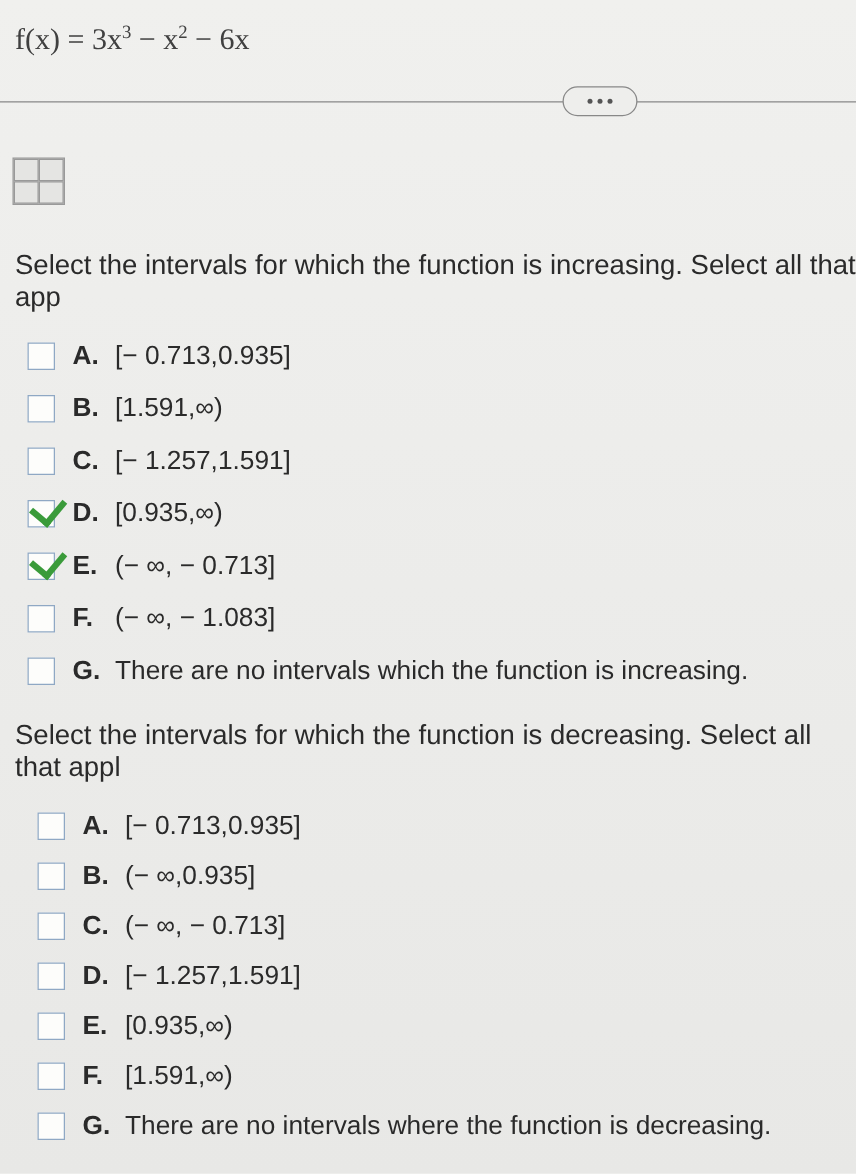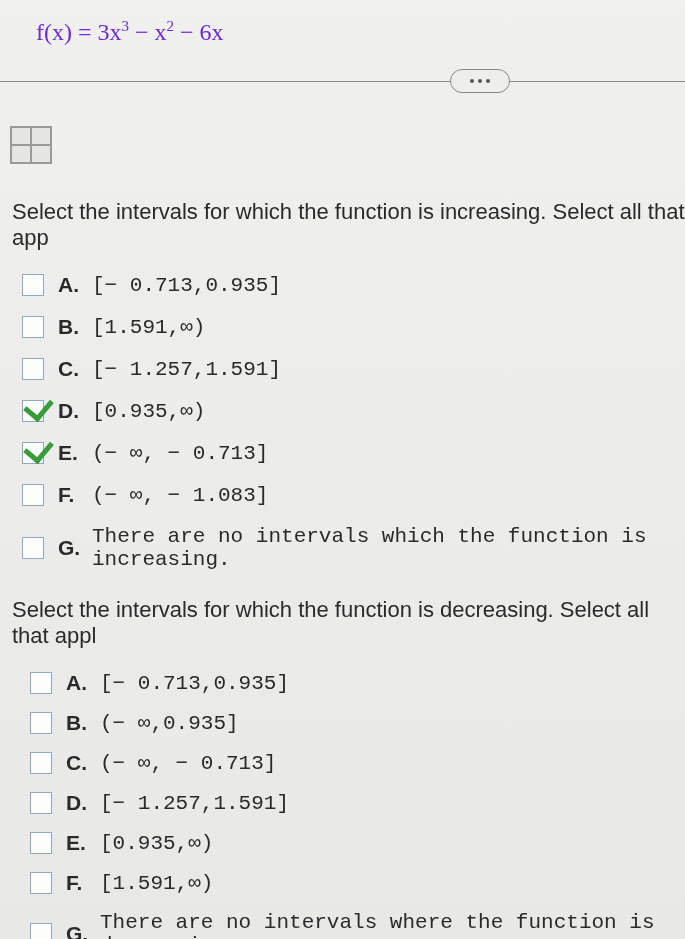--- a/index.html
+++ b/index.html
@@ -9,23 +9,23 @@
     }
     body {
       font-family: Arial, Helvetica, sans-serif;
       background: linear-gradient(to bottom, #f0f0ee 0%, #e8e8e6 100%);
       width: 685px;
       height: 939px;
       overflow: hidden;
       position: relative;
     }
     .equation {
-      padding: 18px 0 0 36px;
+      padding: 18px 0 0 12px;
       font-size: 24px;
-      color: #6d28d9;
+      color: #404040;
       font-family: 'Times New Roman', serif;
     }
     .equation sup {
       font-size: 15px;
       vertical-align: super;
     }
     .divider-container {
       position: relative;
       margin-top: 35px;
       height: 30px;
@@ -105,21 +105,21 @@
       border-left: 5px solid #3a9b3a;
       border-bottom: 5px solid #3a9b3a;
       transform: rotate(-50deg);
     }
     .option-letter {
       font-weight: bold;
       margin-right: 10px;
       min-width: 24px;
     }
     .option-text {
-      font-family: Liberation Mono, monospace;
+      font-family: Liberation Sans, sans-serif;
     }
     .section2 {
       margin-top: 26px;
     }
     .options2 {
       margin: 22px 0 0 30px;
     }
     .options2 .option-row {
       margin-bottom: 16px;
     }

